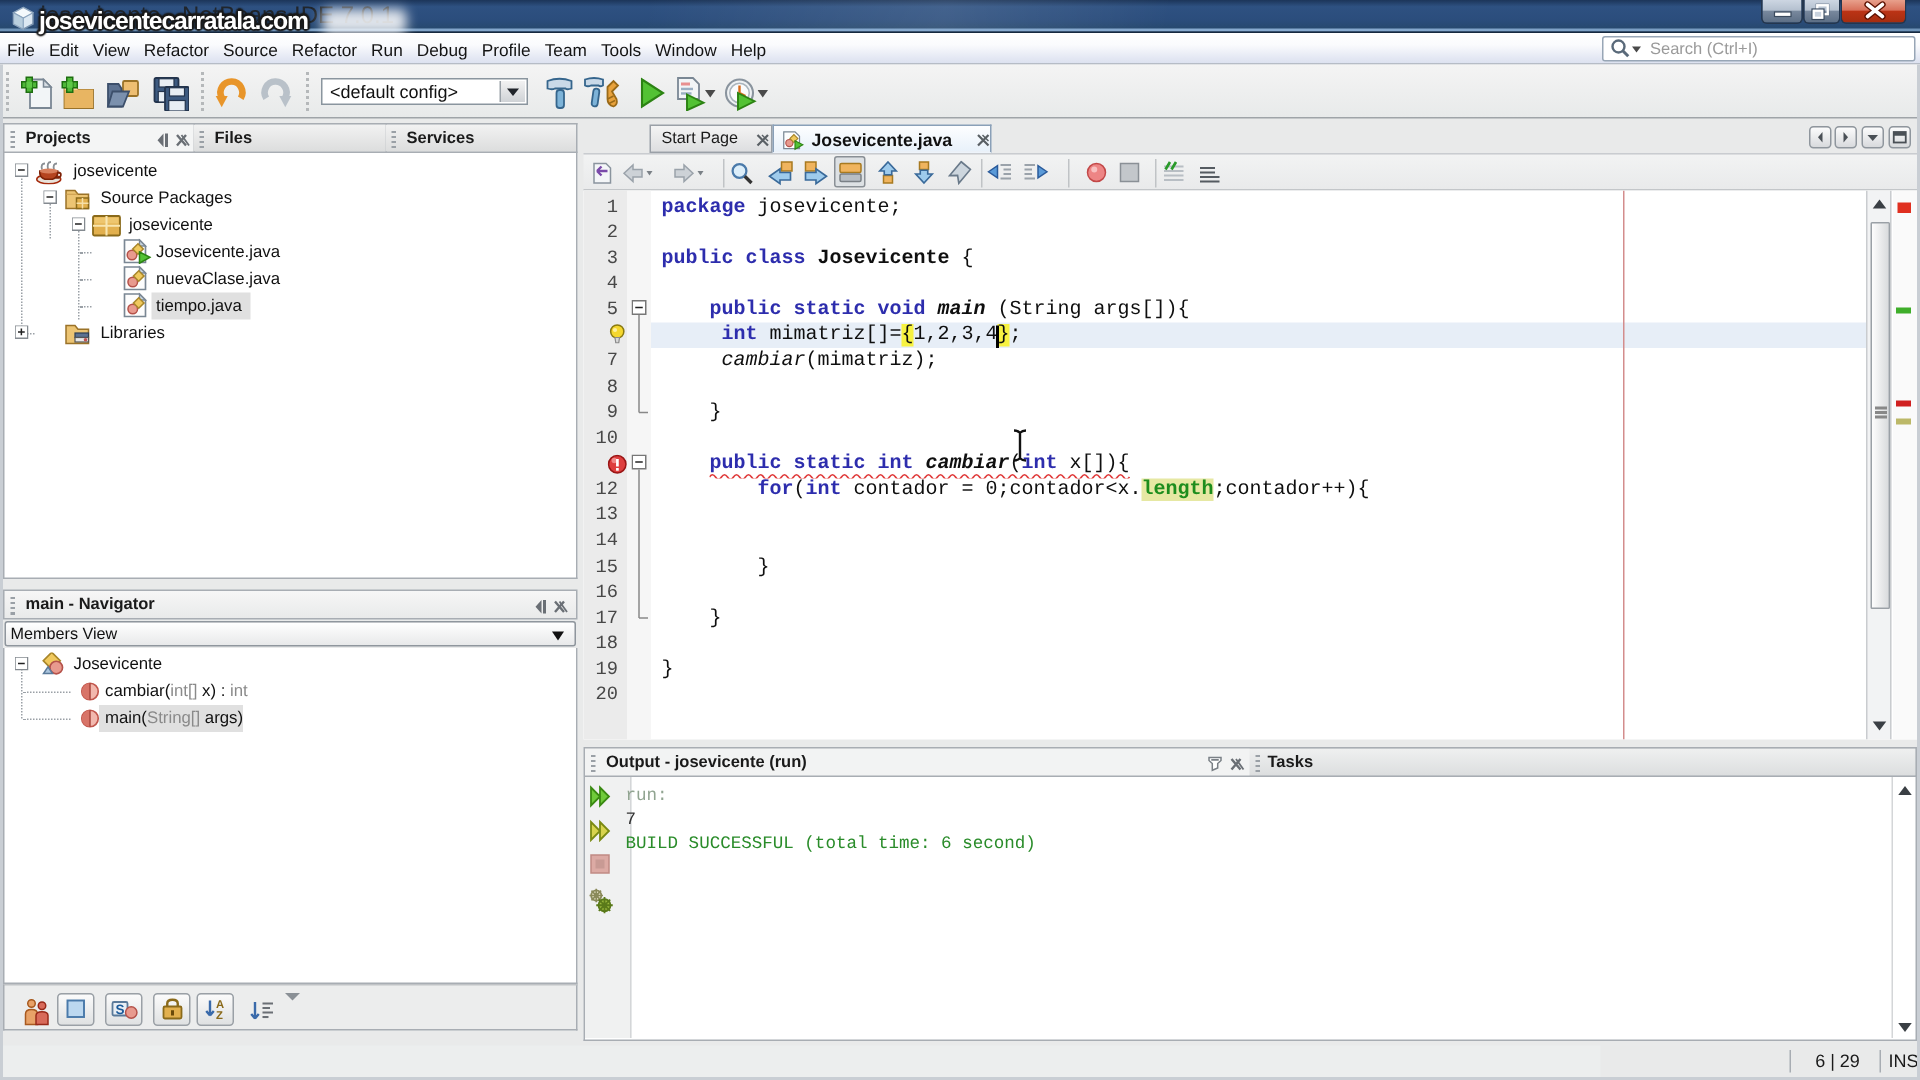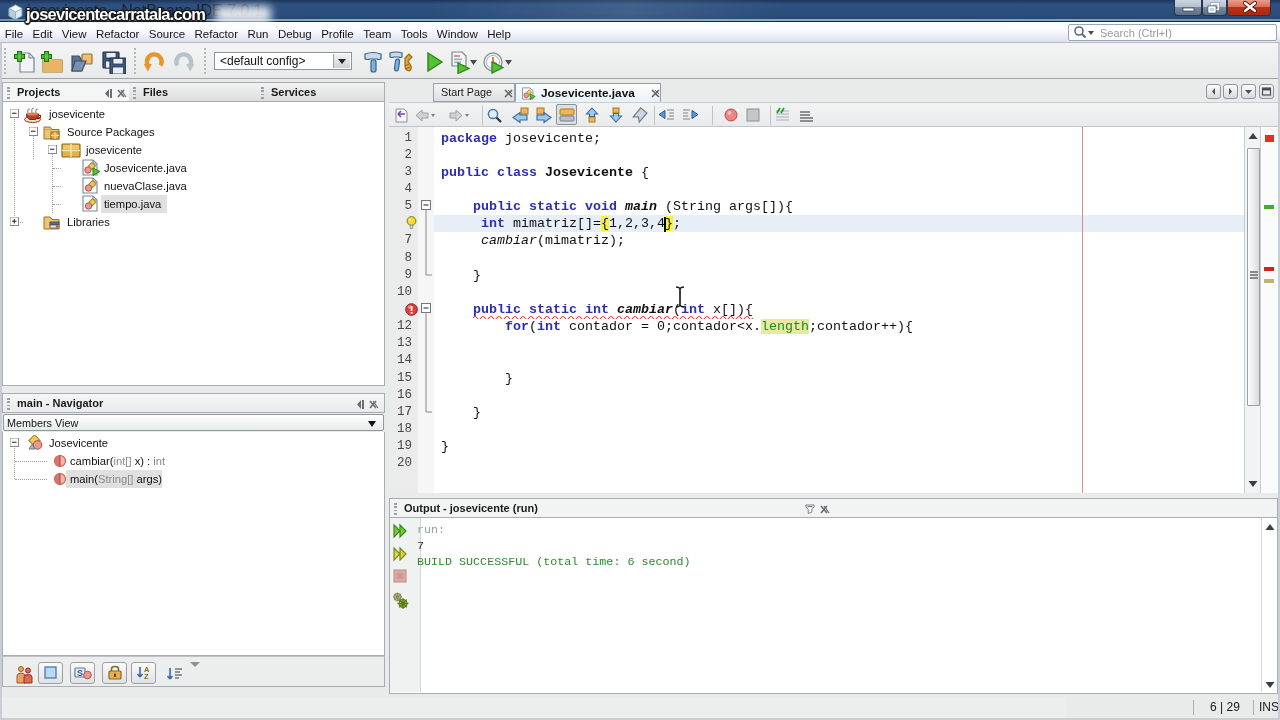--- a/index.html
+++ b/index.html
@@ -101,21 +101,21 @@
   #editor { position:absolute; left:389px; top:127px; width:889px; height:366px; background:#fff; overflow:hidden; }
   #gutter { position:absolute; left:0; top:0; width:29px; height:366px; background:#ebebeb; }
   #foldmargin { position:absolute; left:29px; top:0; width:16px; height:366px; background:#f6f6f6; }
   .lnum { position:absolute; left:0; width:23px; text-align:right; font-family:"Liberation Mono",monospace; font-size:12.5px; color:#484848;
     height:17.15px; line-height:17.15px; }
   .cline { position:absolute; left:52px; font-family:"Liberation Mono",monospace; font-size:13.34px;
     height:17.15px; line-height:17.45px; white-space:pre; color:#0f0f0f; }
   .kw { color:#2d2dad; font-weight:bold; }
   .mth { font-weight:bold; font-style:italic; }
   .sref { font-style:italic; }
-  .fld { color:#1d8d1d; font-weight:normal; background:#e6e8a3; }
+  .fld { color:#1d8d1d; font-weight:bold; background:#e6e8a3; }
   .byellow { background:#f7f241; }
   #curline { position:absolute; left:45px; top:88.25px; width:810px; height:17.2px; background:#e7eef7; }
   #marginline { position:absolute; left:693px; top:0; width:1px; height:366px; background:#d38d8d; }
   #caret { position:absolute; left:275px; top:89.5px; width:2px; height:15px; background:#000; }
   
   #escroll { position:absolute; left:855px; top:0px; width:17px; height:366px; background:#f2f3f4;
     border-left:1px solid #c9cccf; border-right:1px solid #c9cccf;}
   #ethumb { position:absolute; left:1.5px; top:21px; width:13px; height:258px;
     background:linear-gradient(90deg,#fdfdfd,#d9dbdd); border:1px solid #9aa0a6; border-radius:1px; }
   #estripe { position:absolute; left:873px; top:0; width:16px; height:366px; background:#fafafa; }
@@ -735,20 +735,24 @@
     <div id="outhead">
           <div class="dots" style="top:4px"></div>
       <div class="phead" style="position:absolute;left:14px;top:3px">Output - josevicente (run)</div>
       <svg style="position:absolute;left:415px;top:5px" width="26" height="11">
         <path d="M1 1 L9 1 L9 3 L6.8 5 L6.8 8 L3.2 9.5 L3.2 5 L1 3 Z" fill="#fff" stroke="#7a8086" stroke-width="1"></path>
             <line x1="2.5" y1="2.6" x2="7.5" y2="2.6" stroke="#7a8086" stroke-width="1.2"></line>
         <path d="M16 2 L22 9 M22 2 L16 9" stroke="#6a6f75" stroke-width="1.6"></path>
             <path d="M19 2 L24 9" stroke="#6a6f75" stroke-width="1.2"></path>
       </svg>
     </div>
+    <div id="tasktab">
+          <div class="dots" style="top:4px"></div>
+          <div class="phead" style="position:absolute;left:12px;top:3px">Tasks</div>
+        </div>
     <div id="outbody">
       <div id="outtools">
         <svg style="position:absolute;left:2px;top:5px" width="17" height="16">
               <path d="M2 2 L8 8 L2 14 Z M8 2 L14 8 L8 14 Z" fill="#6fcb3a" stroke="#3a8a12" stroke-width="1.2"></path>
             </svg>
         <svg style="position:absolute;left:2px;top:28px" width="17" height="16">
               <path d="M2 2 L8 8 L2 14 Z M8 2 L14 8 L8 14 Z" fill="#d8d44e" stroke="#7a8a12" stroke-width="1.2"></path>
             </svg>
         <svg style="position:absolute;left:2px;top:50px" width="17" height="16">
               <rect x="2" y="2" width="12" height="12" fill="#dcaaa4" stroke="#c08a84" stroke-width="1"></rect>

